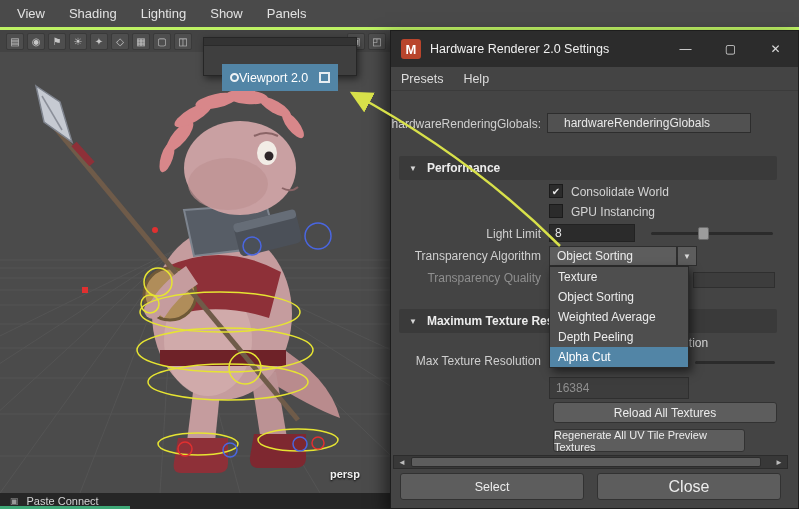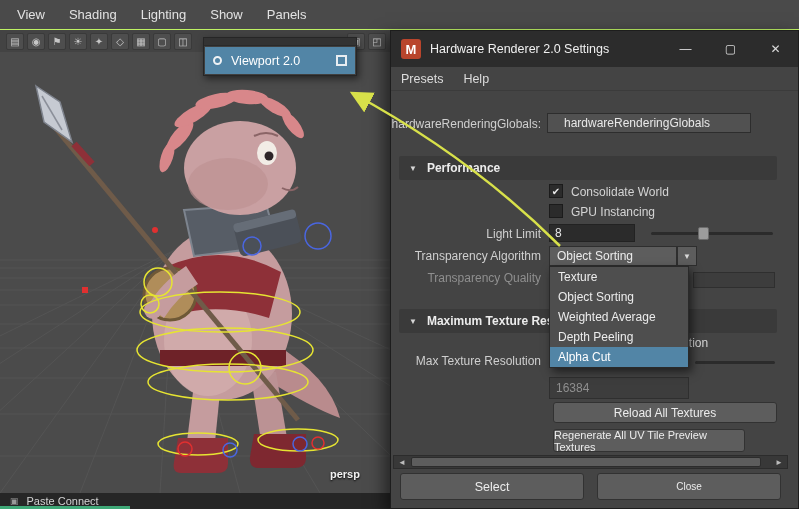--- a/index.html
+++ b/index.html
@@ -1,36 +1,36 @@
 <!DOCTYPE html>
 <html><head>
 <meta charset="utf-8">
 <style>
   *{margin:0;padding:0;box-sizing:border-box}
   html,body{width:799px;height:509px;overflow:hidden}
   body{font-family:"Liberation Sans",sans-serif;background:#3f3f3f;position:relative}
 
   
-  #menubar{position:absolute;left:0;top:0;width:799px;height:30px;background:#4a4a4a;display:flex;align-items:center;gap:2px;padding-left:6px;color:#e2e2e2;font-size:13px;border-bottom:1px solid #bef264}
+  #menubar{position:absolute;left:0;top:0;width:799px;height:30px;background:#4a4a4a;display:flex;align-items:center;gap:2px;padding-left:6px;color:#e2e2e2;font-size:13px;border-bottom:3px solid #bef264}
   .menu-item{padding:5px 11px;border-radius:2px;white-space:nowrap}
   .menu-item.active{background:#5285a6;color:#fff}
   #toolbar{position:absolute;left:0;top:30px;width:390px;height:22px;background:#434343;display:flex;align-items:center;gap:3px;padding:0 4px 0 6px}
   .tb-icon{width:18px;height:17px;display:flex;align-items:center;justify-content:center;color:#c6c6c6;font-size:10px;background:#4e4e4e;border:1px solid #3a3a3a;border-radius:2px}
   .tb-right{margin-left:auto}
 
   #viewport{position:absolute;left:0;top:52px;width:390px;height:441px;background:#4b4b4b;overflow:hidden}
   #persp-label{position:absolute;left:330px;top:468px;color:#f2f2f2;font-size:11px;font-weight:bold;text-shadow:0 1px 2px #000;z-index:3}
   #statusbar{position:absolute;left:0;top:493px;width:390px;height:16px;background:#262626;color:#d2d2d2;font-size:11px;display:flex;align-items:center;gap:8px;padding-left:10px}
   #status-underline{position:absolute;left:0;top:506px;width:130px;height:3px;background:#3fa877}
   .sb-icon{color:#9a9a9a;font-size:9px}
 
   
   #renderer-menu{position:absolute;left:203px;top:37px;width:154px;height:39px;background:#3f3f3f;border:1px solid #262626;box-shadow:2px 3px 7px rgba(0,0,0,.5);z-index:10}
   #renderer-menu .tear{height:8px;background:#333;border-bottom:1px solid #2a2a2a}
-  #renderer-menu .item{height:27px;margin:1px;background:#5285a6;display:flex;align-items:center;color:#fff;font-size:12.5px;gap:9px;padding:0 8px}
+  #renderer-menu .item{height:27px;margin:18px;background:#5285a6;display:flex;align-items:center;color:#fff;font-size:12.5px;padding:0 8px}
   .radio-dot{width:9px;height:9px;border-radius:50%;border:2px solid #eef2f5;flex:0 0 auto}
   .option-box{width:11px;height:11px;border:2px solid #e8edf1;margin-left:auto;flex:0 0 auto}
 
   
   #dialog{position:absolute;left:390px;top:30px;width:409px;height:479px;background:#444;border:1px solid #1d1d1d;box-shadow:-5px 6px 16px rgba(0,0,0,.55);z-index:5}
   #dlg-titlebar{position:absolute;left:0;top:0;width:100%;height:36px;background:#2c2c2c;display:flex;align-items:center}
   #dlg-icon{width:20px;height:20px;margin:0 9px 0 10px;background:#b9452c;border-radius:3px;color:#fff;font-weight:bold;font-size:13px;display:flex;align-items:center;justify-content:center}
   #dlg-title{color:#f0f0f0;font-size:12.5px}
   .win-btns{margin-left:auto;display:flex;height:36px}
   .win-btn{width:45px;height:36px;display:flex;align-items:center;justify-content:center;color:#ddd;font-size:12px}
@@ -279,21 +279,21 @@
     <div class="dd-item hl">Alpha Cut</div>
   </div>
 
   <div id="hscroll">
     <span class="scroll-arrow">◄</span>
     <div id="hscroll-thumb"></div>
     <span class="scroll-arrow" style="margin-left:auto">►</span>
   </div>
 
   <div class="btn" style="left:9px;top:442px;width:184px;height:27px;font-size:12.5px">Select</div>
-  <div class="btn" style="left:206px;top:442px;width:184px;height:27px;font-size:10px">Close</div>
+  <div class="btn" style="left:206px;top:442px;width:184px;height:27px;font-size:16px">Close</div>
 </div>
 
 <svg id="arrow-overlay" viewBox="0 0 799 509">
   <defs>
     <marker id="ah" markerWidth="10" markerHeight="9" refX="8" refY="4.5" orient="auto">
       <path d="M0,0 L9,4.5 L0,9 Z" fill="#d8e14a"></path>
     </marker>
   </defs>
   <path d="M560,246 Q472,158 352,93" stroke="#d8e14a" stroke-width="2.5" fill="none" marker-end="url(#ah)"></path>
 </svg>

